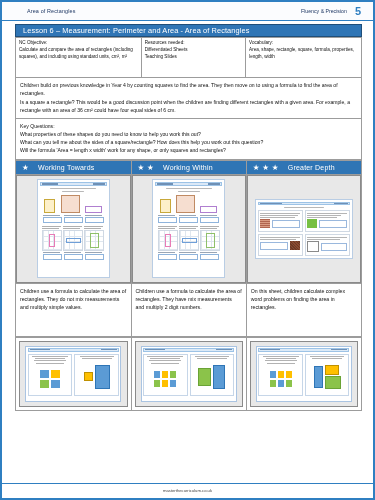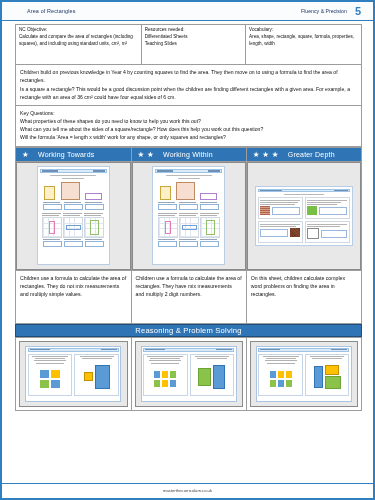--- a/index.html
+++ b/index.html
@@ -170,20 +170,21 @@
 <div class="page">
 
   <div class="topbar">
     <div class="tb-left">Area of Rectangles</div>
     <div class="tb-right">Fluency &amp; Precision</div>
     <div class="tb-page">5</div>
   </div>
 
   <div class="frame">
 
+    <div class="lesson-title">Lesson 6 – Measurement: Perimeter and Area - Area of Rectangles</div>
 
     <table class="meta">
       <tbody>
           <tr>
         <td class="col1 tall">
           <span class="cellhead">NC Objective:</span>
           <span class="cellbody">Calculate and compare the area of rectangles (including squares), and including using standard units, cm², m²</span>
         </td>
         <td class="col2 tall">
           <span class="cellhead">Resources needed:</span>
@@ -442,21 +443,20 @@
         <td>
           <div class="desc">Children use a formula to calculate the area of rectangles. They have mix measurements and multiply 2 digit numbers.</div>
         </td>
         <td>
           <div class="desc">On this sheet, children calculate complex word problems on finding the area in rectangles.</div>
         </td>
       </tr>
     </tbody>
       </table>
 
-    <div class="rps">Reasoning &amp; Problem Solving</div>
 
     <table class="rrow">
       <tbody>
           <tr>
         <td style="width:33.4%">
           <div class="thumb-r">
             <div class="slide-l">
               <div class="slide-top">
                 <span class="bar-txt" style="width:20px"></span>
                     <span class="bar-txt" style="width:16px"></span>

